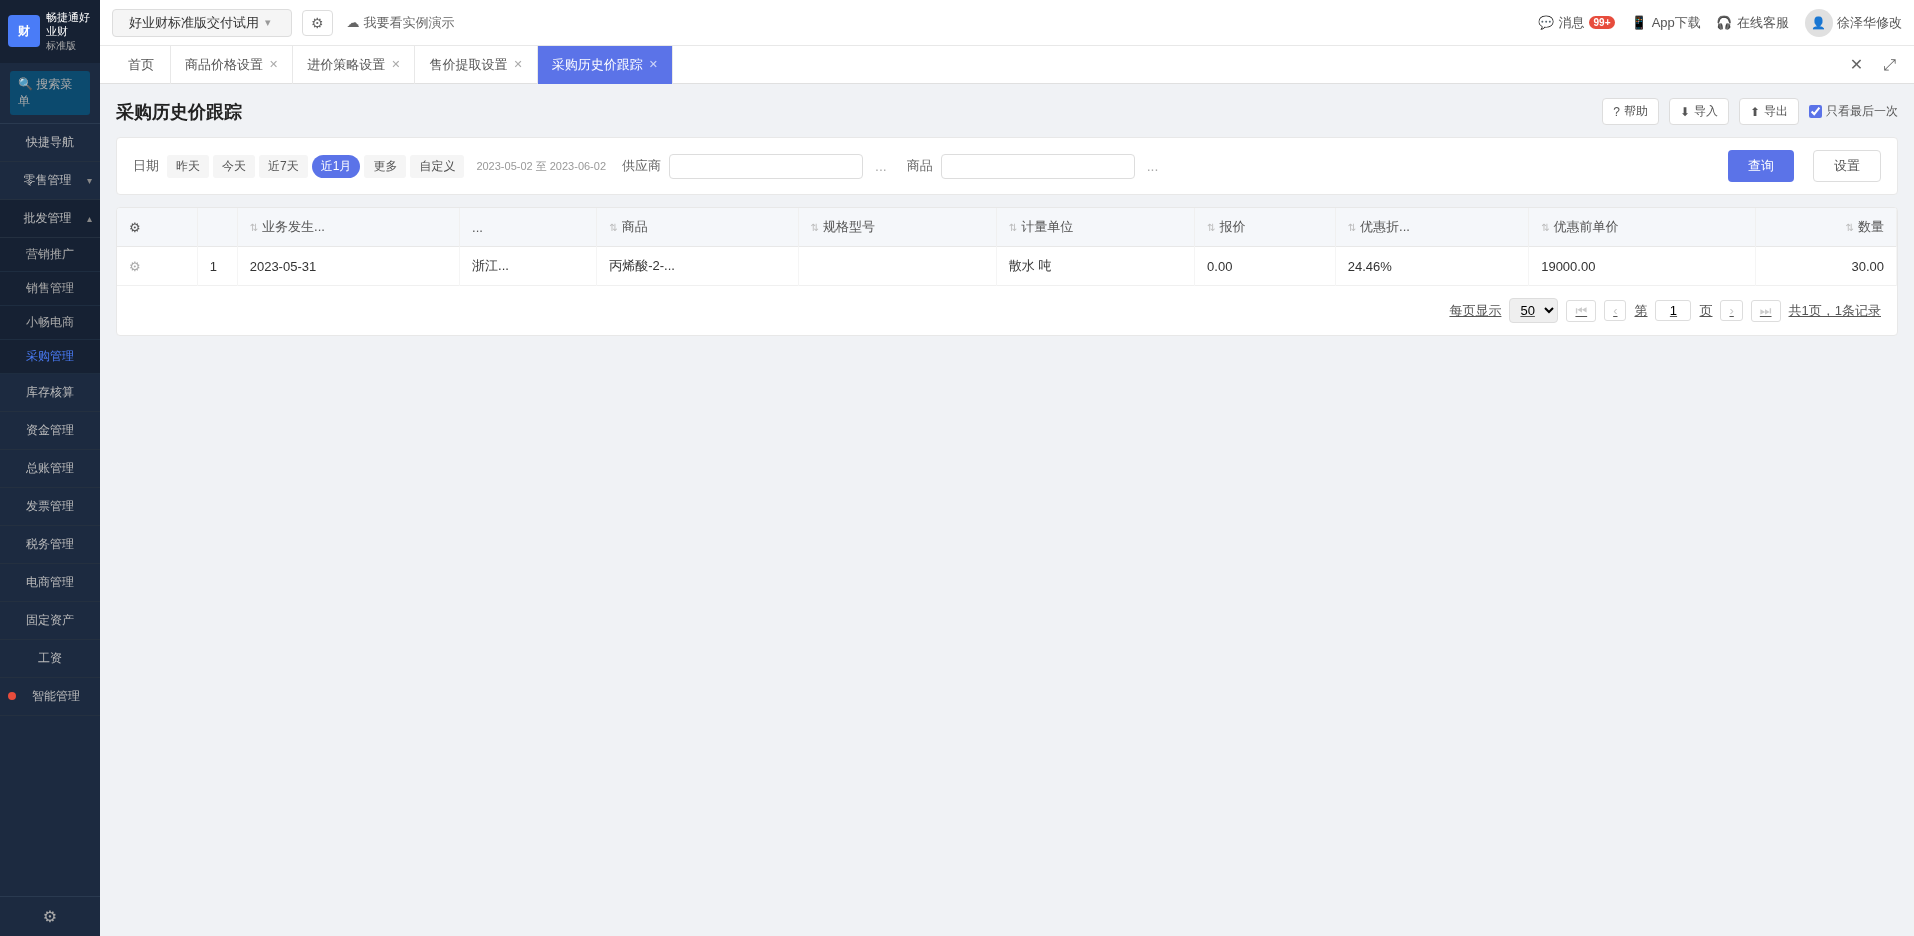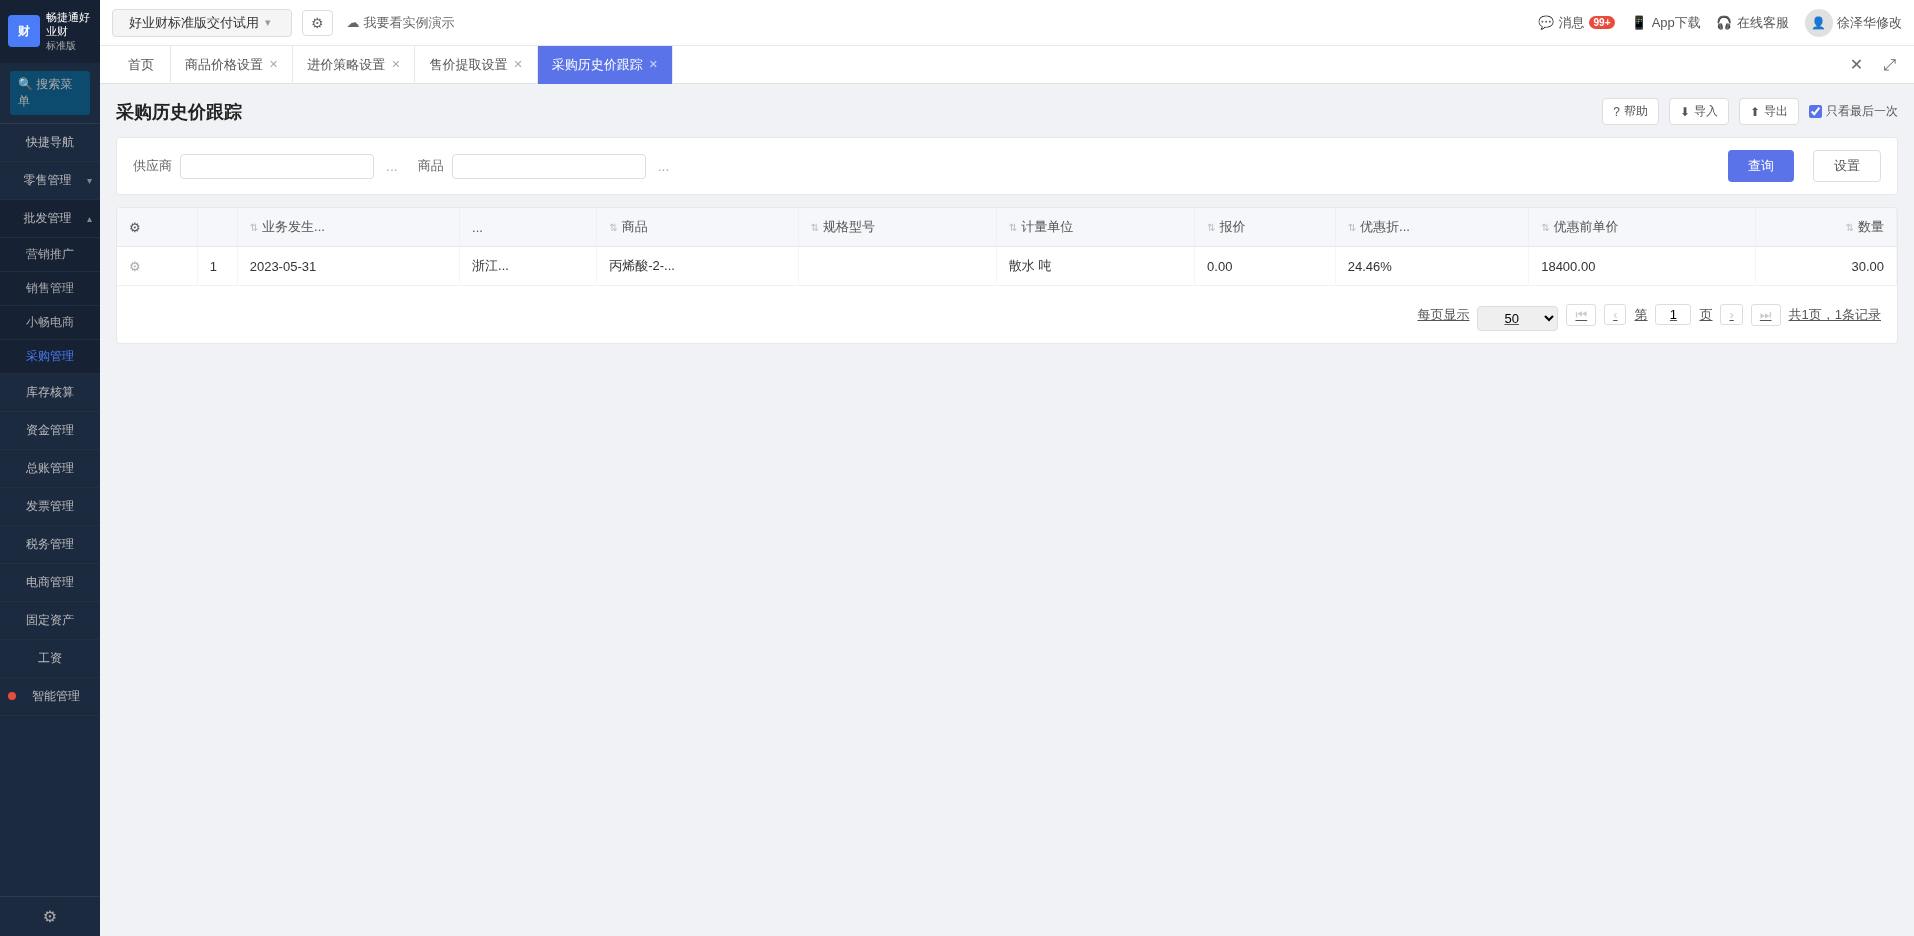--- a/index.html
+++ b/index.html
@@ -335,23 +335,22 @@
       justify-content: flex-end;
       padding: 12px 16px;
       gap: 8px;
       font-size: 13px;
       color: #555;
       text-decoration: underline;
     }
     .pagination-select {
       border: 1px solid #ddd;
       border-radius: 4px;
-      padding: 3px 22px;
-      font-size: 13px;
-      margin-top: 8px;
+      padding: 3px 6px;
+      font-size: 13px;
     }
     .pagination-btn {
       background: none;
       border: 1px solid #ddd;
       border-radius: 3px;
       padding: 2px 8px;
       cursor: pointer;
       color: #555;
       font-size: 13px;
     }
@@ -525,20 +524,32 @@
           <span>导出</span>
         </button>
         <label class="checkbox-label">
           <input type="checkbox" checked="" style="">
           <span>只看最后一次</span>
         </label>
       </div>
     </div>
 
     <div class="filter-bar">
+      <div class="filter-group">
+        <span class="filter-label">日期</span>
+        <div class="date-chips">
+          <span class="date-chip">昨天</span>
+          <span class="date-chip">今天</span>
+          <span class="date-chip">近7天</span>
+          <span class="date-chip active">近1月</span>
+          <span class="date-chip">更多</span>
+          <span class="date-chip">自定义</span>
+        </div>
+        <span class="date-range">2023-05-02 至 2023-06-02</span>
+      </div>
 
       <div class="filter-group">
         <span class="filter-label">供应商</span>
         <input class="filter-input" type="text" placeholder="" style="">
         <span class="filter-dots">...</span>
       </div>
 
       <div class="filter-group">
         <span class="filter-label">商品</span>
         <input class="filter-input" type="text" placeholder="" style="">
@@ -623,21 +634,21 @@
             <td>2023-05-31</td>
             <td>浙江...</td>
             <td>丙烯酸-2-...</td>
             <td></td>
             <td>
               <span>散水</span>
               <span>吨</span>
             </td>
             <td>0.00</td>
             <td>24.46%</td>
-            <td>18400.00</td>
+            <td>19000.00</td>
             <td style="text-align:right;">30.00</td>
           </tr>
         </tbody>
       </table>
 
       <div class="pagination">
         <span>每页显示</span>
         <select class="pagination-select">
           <option>50</option>
         </select>

